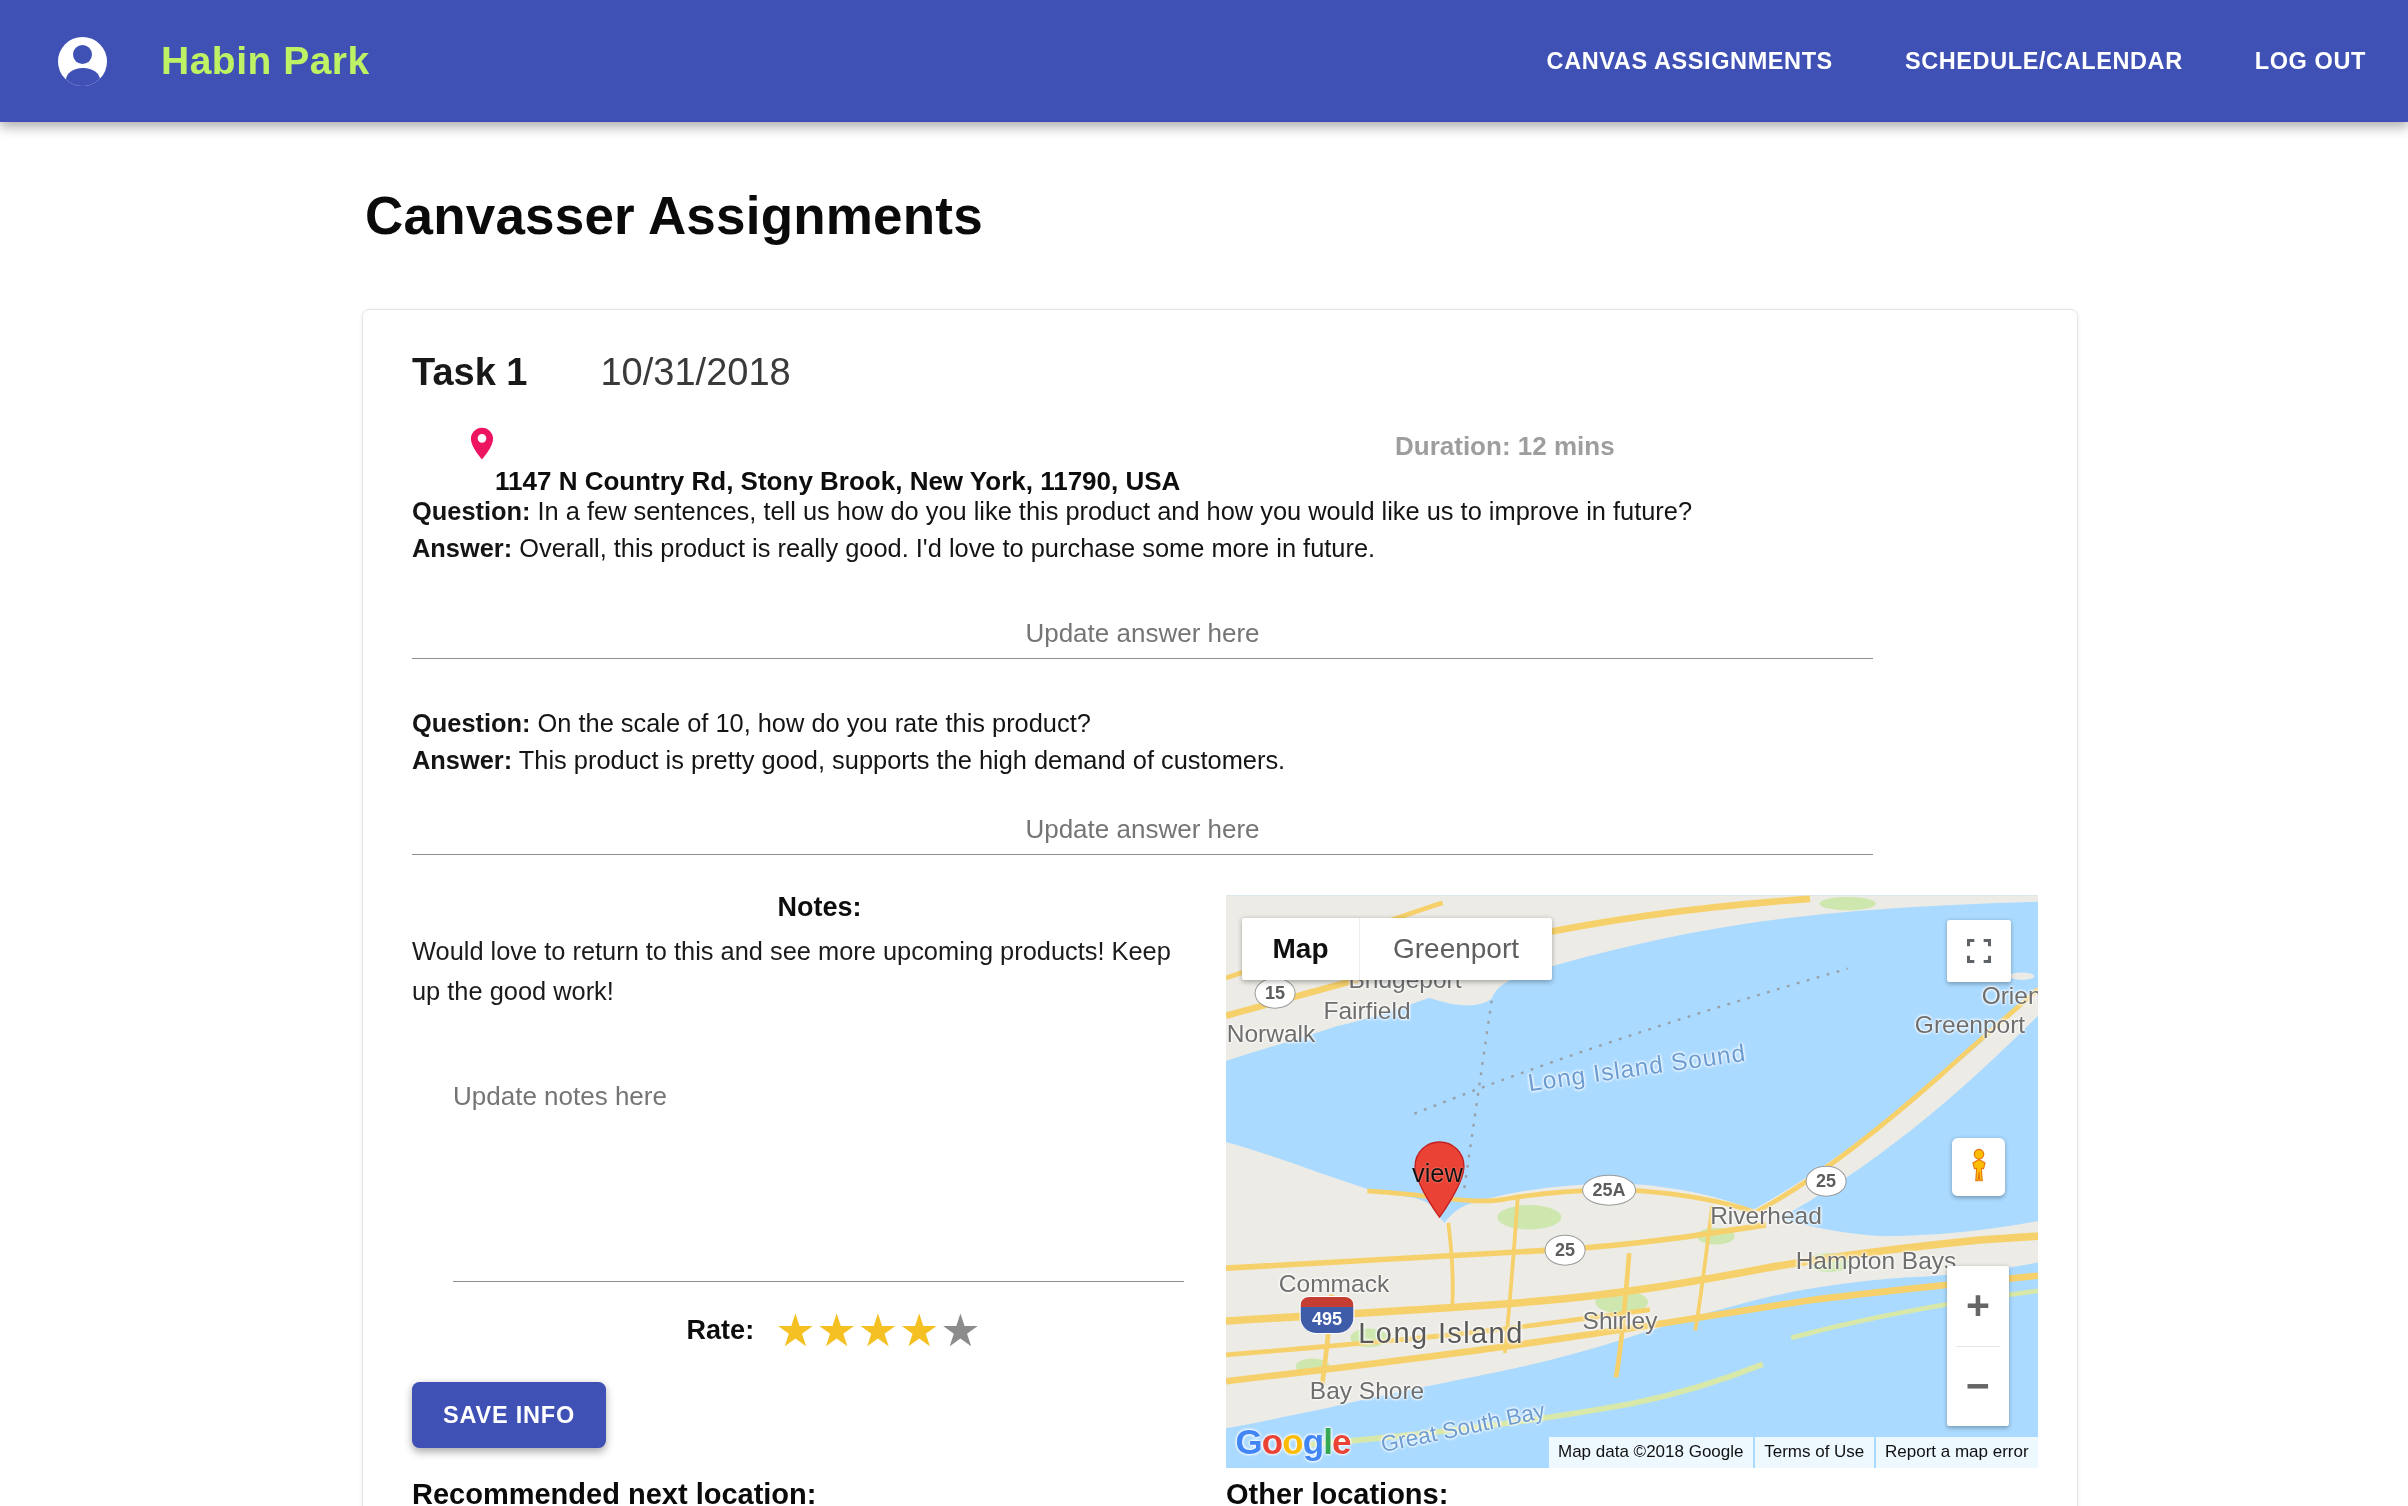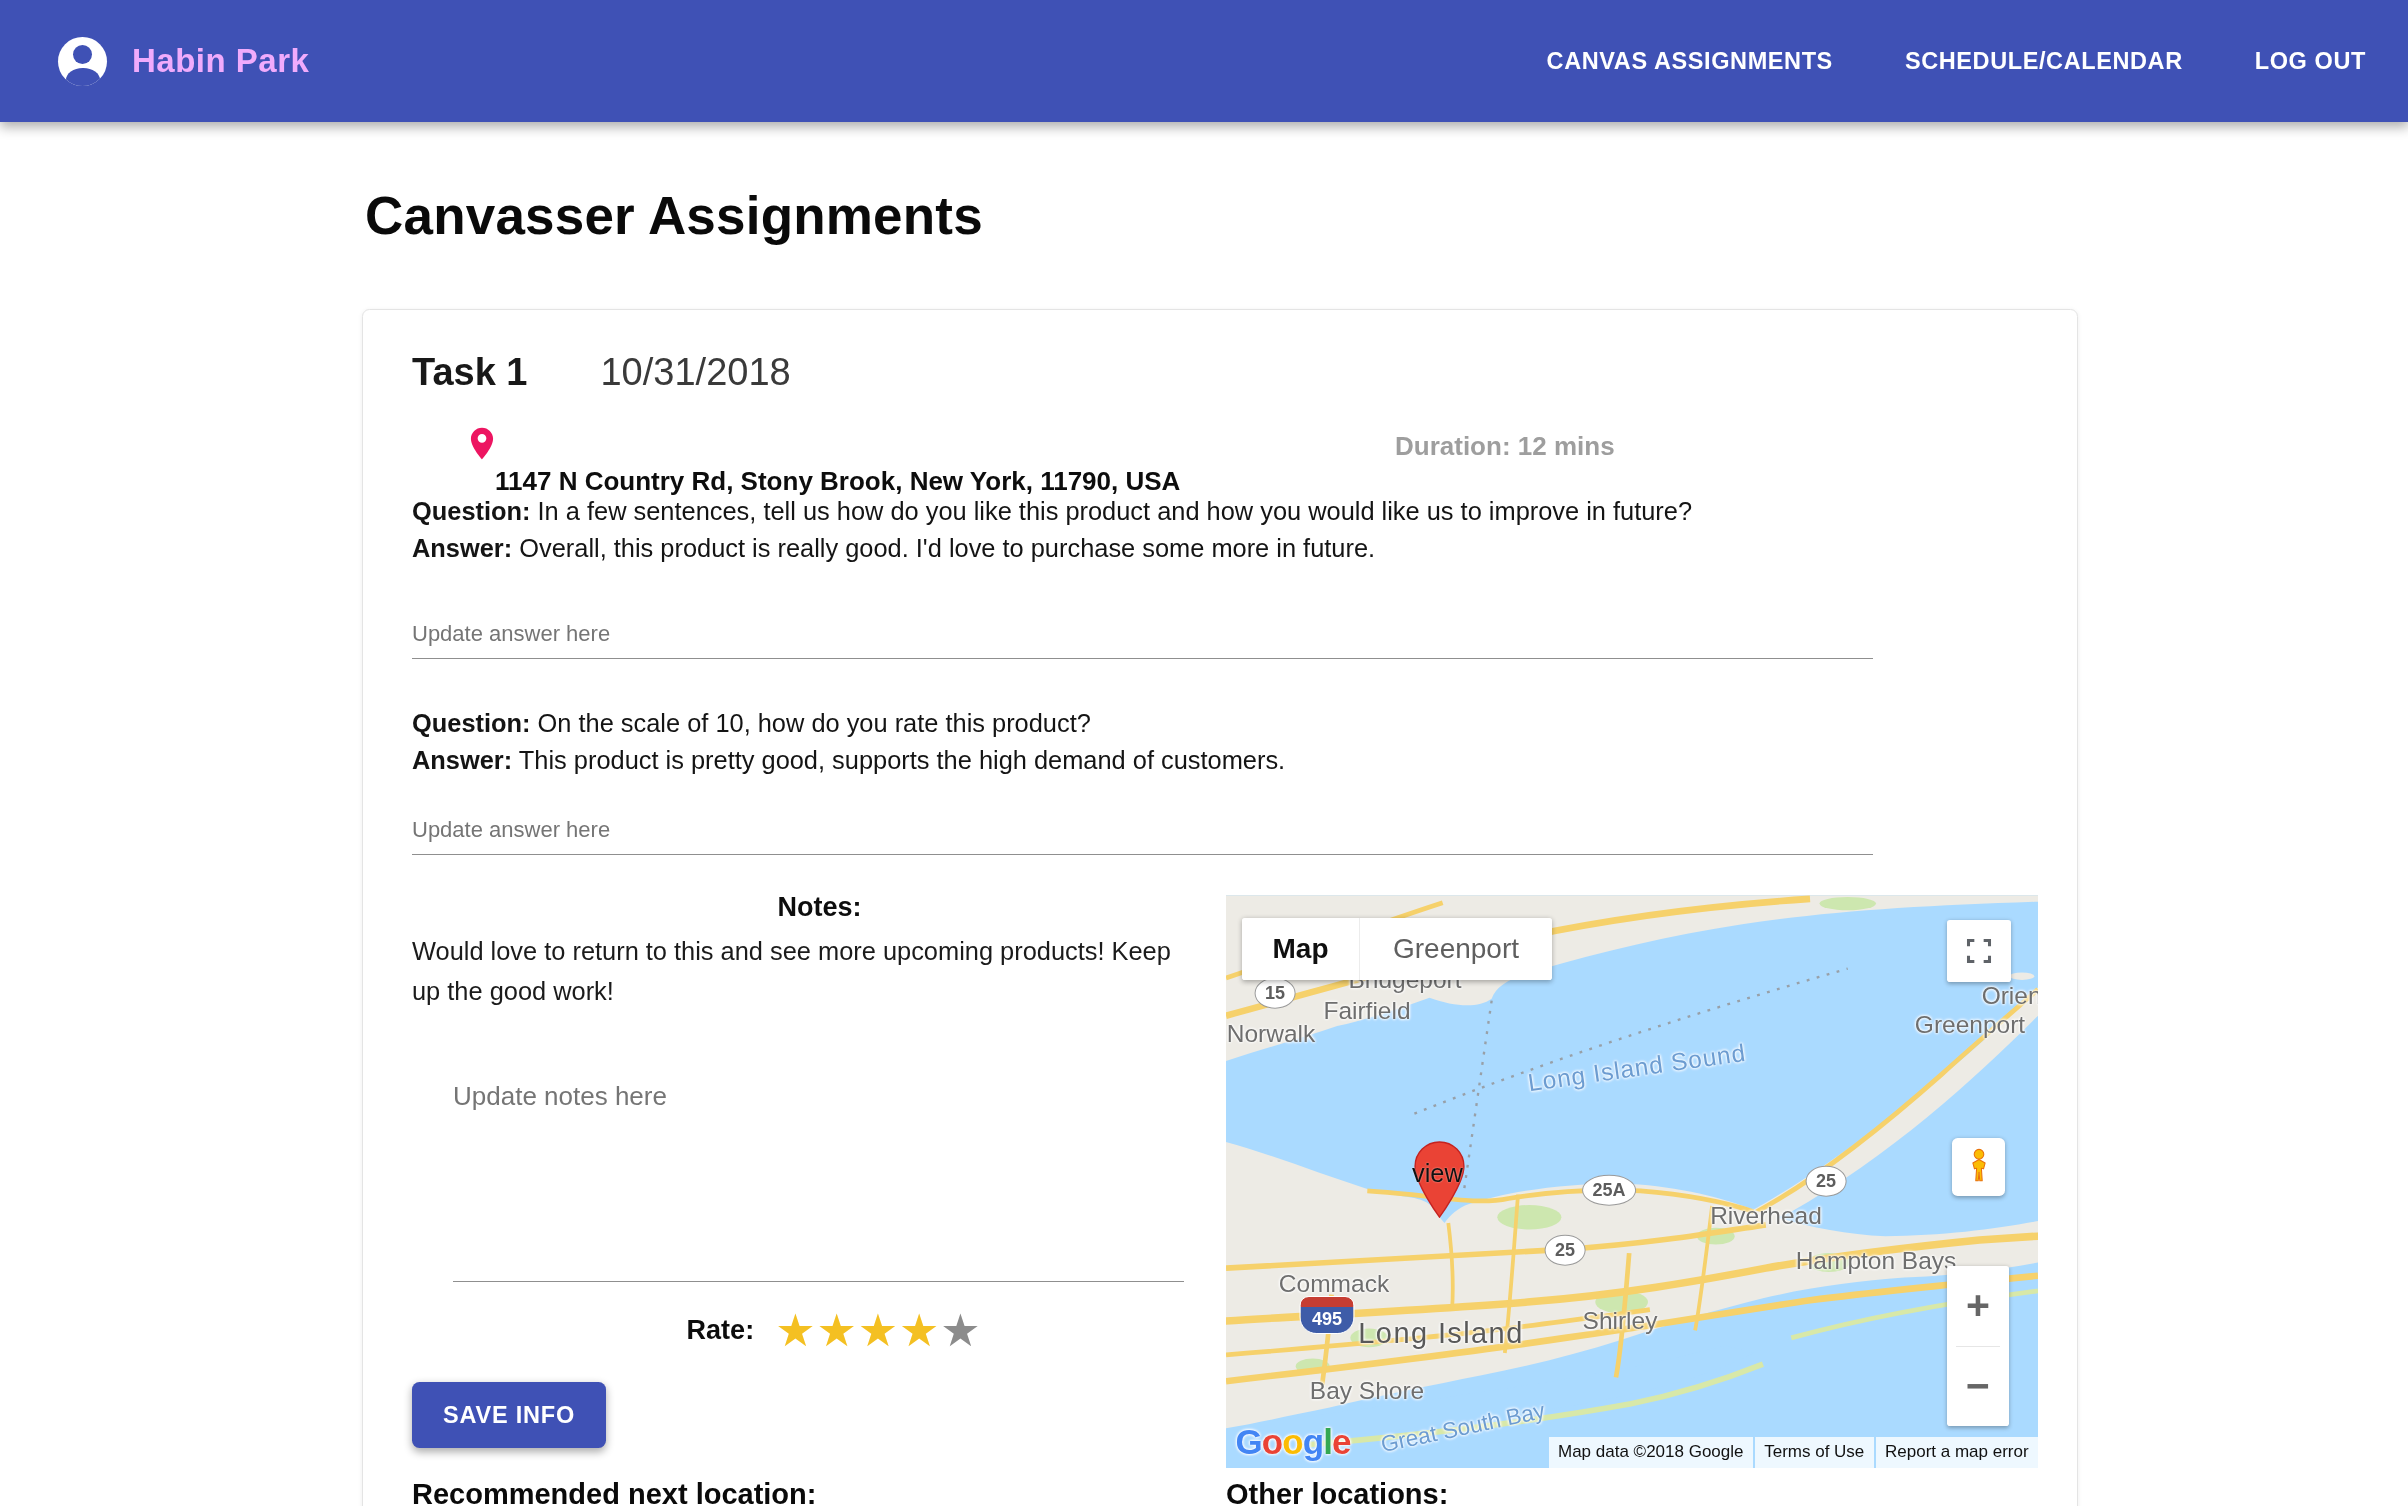--- a/index.html
+++ b/index.html
@@ -8,21 +8,21 @@
 
   
   .header{position:absolute;left:0;top:0;width:2409px;height:122px;background:#3F51B5;
           box-shadow:0 4.7px 11.3px rgba(0,0,0,.32);display:flex;align-items:center;z-index:20;}
   .avatar{position:relative;width:49px;height:49px;border-radius:50%;background:#fff;
           overflow:hidden;margin-left:58px;flex:0 0 auto;}
   .avatar::before{content:"";position:absolute;left:15px;top:8.5px;width:19px;height:19px;
           border-radius:50%;background:#3F51B5;}
   .avatar::after{content:"";position:absolute;left:7.5px;top:31px;width:34px;height:24.5px;
           border-radius:50%;background:#3F51B5;}
-  .brand{color:#f0abfc;font-size:33px;font-weight:600;margin-left:25px;letter-spacing:0.5px;}
+  .brand{color:#bef264;font-size:39px;font-weight:600;margin-left:54px;letter-spacing:0.5px;}
   .nav{margin-left:auto;display:flex;align-items:center;gap:72px;padding-right:43px;}
   .nav a{color:#fff;text-decoration:none;font-size:23.5px;font-weight:700;letter-spacing:0.6px;cursor:pointer;}
 
   
   .page-title{position:absolute;left:365px;top:185px;font-size:53px;font-weight:700;color:#0a0a0a;
           letter-spacing:0.2px;}
 
   
   .card{position:absolute;left:362px;top:309px;width:1714px;height:1299px;background:#fff;
         border:0.9px solid #e4e4e4;border-radius:7.5px;box-shadow:0 1.9px 5.6px rgba(0,0,0,.07);}
@@ -30,21 +30,21 @@
   .task-title{font-weight:700;color:#181818;}
   .task-date{font-weight:400;color:#3a3a3a;margin-left:73px;}
   .addr-row{position:absolute;left:100px;top:111px;display:flex;align-items:flex-start;flex-direction:column;}
   .pin-icon{width:38px;height:45px;flex:0 0 auto;}
   .addr-text{font-size:26px;font-weight:700;color:#0d0d0d;margin-left:32px;white-space:nowrap;}
   .duration{position:absolute;left:1032px;top:121px;font-size:26px;font-weight:700;color:#9e9e9e;white-space:nowrap;}
   .qa{position:absolute;left:49px;font-size:25.4px;line-height:37px;white-space:nowrap;color:#141414;}
   .qa .lbl{font-weight:700;}
   .line-input{position:absolute;left:49px;width:1461px;height:49px;border:none;outline:none;
         border-bottom:1.9px solid #8f8f8f;background:transparent;font-family:"Liberation Sans",sans-serif;
-        font-size:22px;color:#404040;padding:0;}
+        font-size:26px;color:#404040;padding:0;text-align:center;}
   .line-input::placeholder,.notes-area::placeholder{color:#757575;opacity:1;}
   .notes-label{position:absolute;left:49px;top:582px;width:815px;text-align:center;
         font-size:27px;font-weight:700;color:#0d0d0d;}
   .notes-text{position:absolute;left:49px;top:621px;width:829px;font-size:25.4px;line-height:40px;color:#1b1b1b;}
   .notes-area{position:absolute;left:90px;top:765px;width:731px;height:200px;border:none;outline:none;
         border-bottom:1.9px solid #8f8f8f;background:transparent;resize:none;overflow:hidden;
         font-family:"Liberation Sans",sans-serif;font-size:26px;color:#111;padding:5.6px 0 0 0;}
   .rate-row{position:absolute;left:49px;top:998px;width:815px;display:flex;align-items:center;
         justify-content:center;gap:21px;}
   .rate-label{font-size:27px;font-weight:700;color:#0d0d0d;margin-left:29px;}

